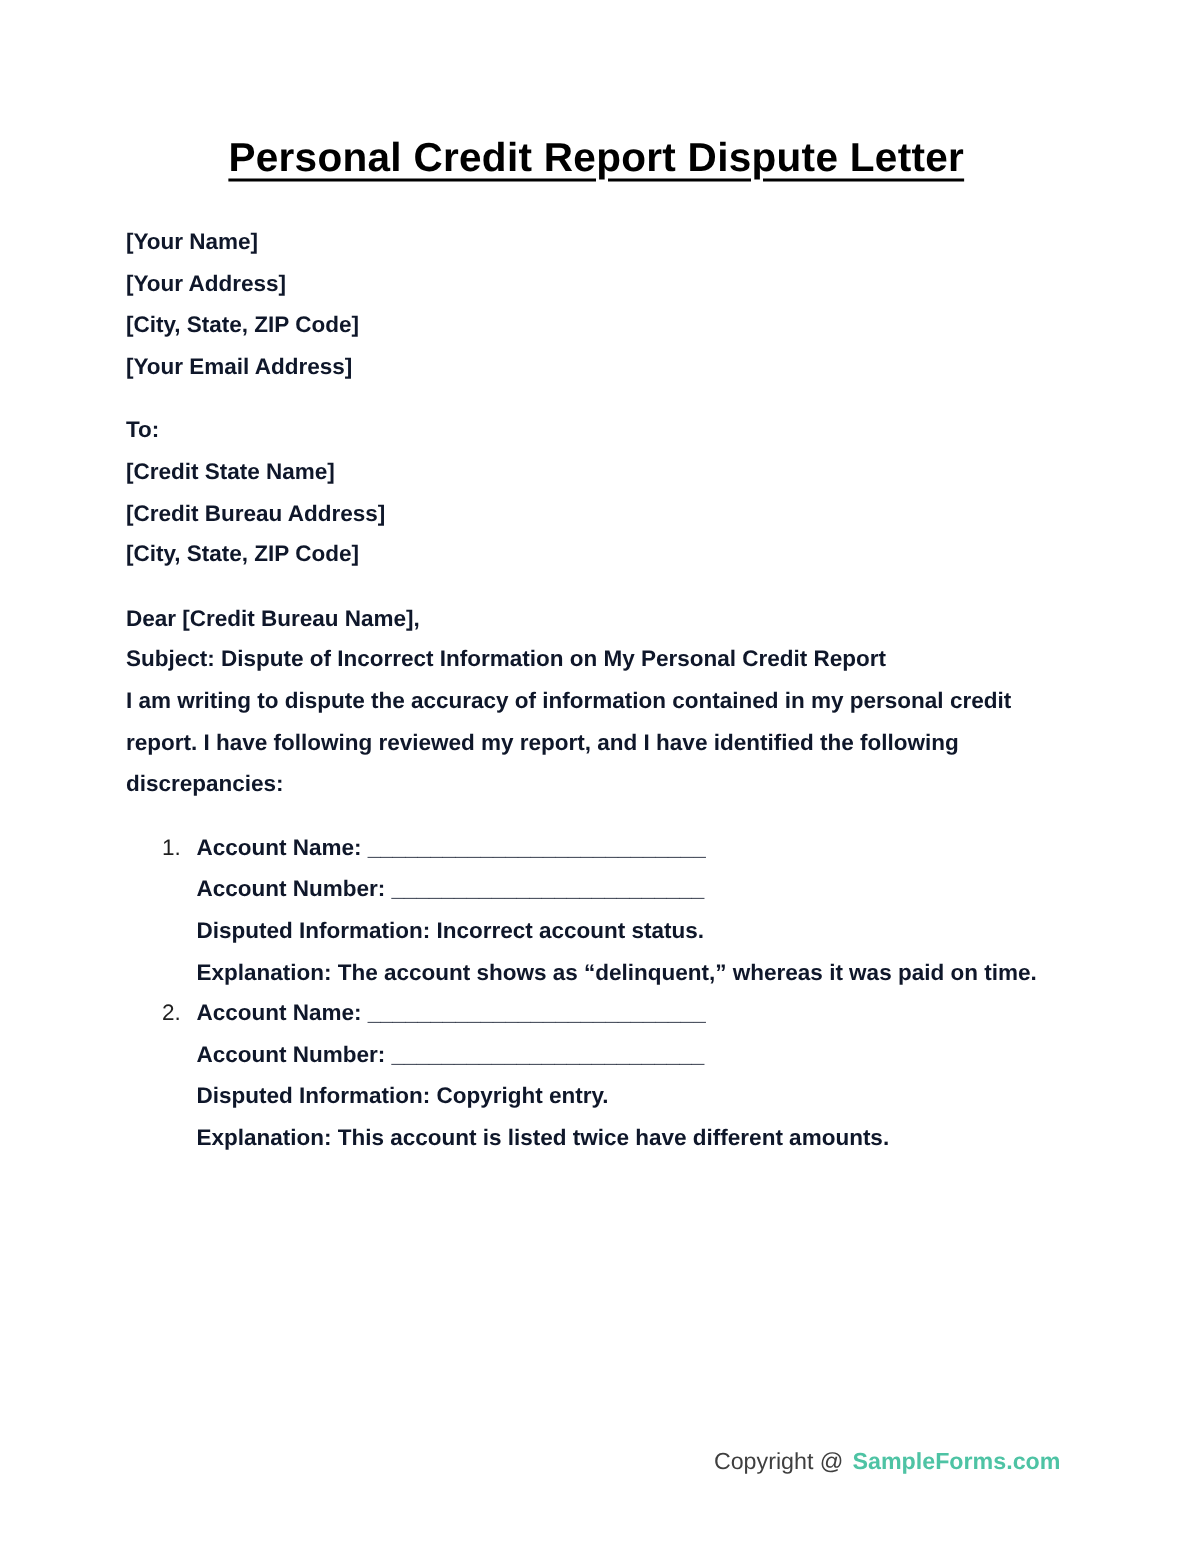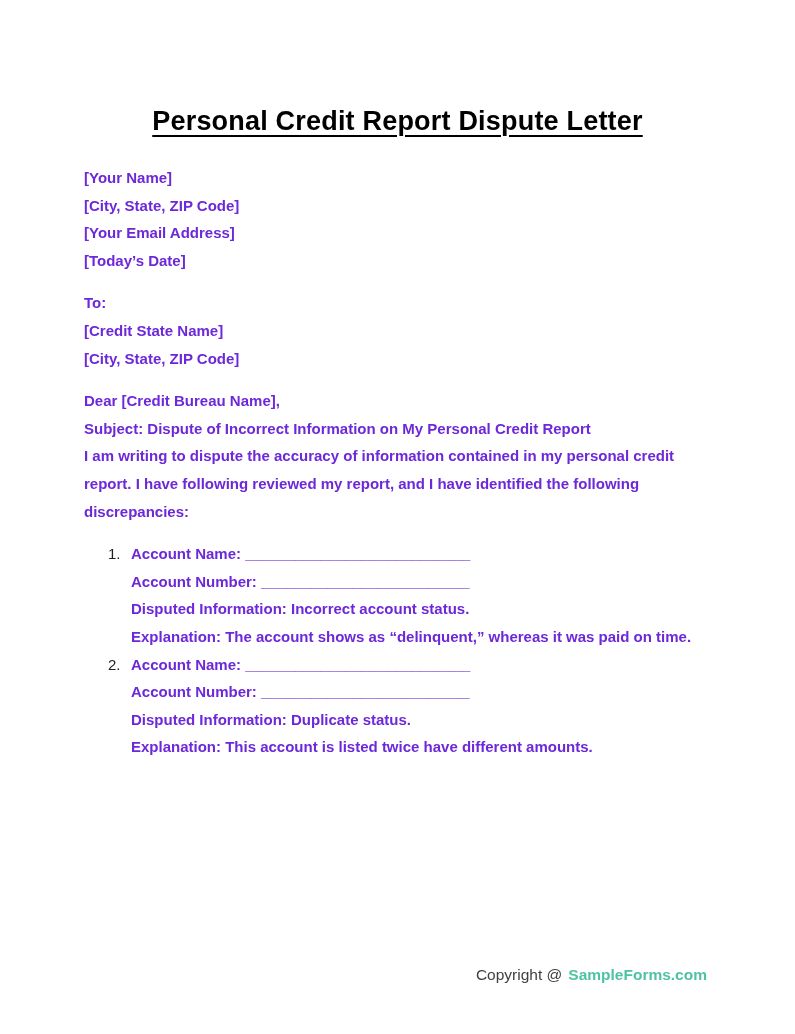--- a/index.html
+++ b/index.html
@@ -18,37 +18,37 @@
     overflow: hidden;
   }
   .content {
     position: absolute;
     top: 0; left: 0; right: 0;
     height: 911px;            
     padding: 88px 84px 0 84px;
     overflow: hidden;
   }
   .doc-title {
-    margin: 16px 0 26px 0;
+    margin: 0 0 26px 0;
     font-size: 27px;
     line-height: 34px;
     font-weight: 700;
     color: #000000;
     text-align: center;
     text-decoration: underline;
     text-decoration-thickness: 2px;
     text-underline-offset: 5px;
     letter-spacing: 0.2px;
   }
   .content p {
     margin: 0;
     font-size: 15px;
     line-height: 27.6px;
     font-weight: 700;
-    color: #6d28d9;
+    color: #0f172a;
   }
   .block { margin: 15px 0; }
   .intro { max-width: 627px; }
   ol.disputes {
     list-style: none;
     margin: 15px 0 0 0;
     padding: 0;
   }
   ol.disputes li {
     display: flex;
@@ -88,28 +88,29 @@
 </head>
 <body>
 
 <div class="page">
   <div class="content">
 
     <h1 class="doc-title">Personal Credit Report Dispute Letter</h1>
 
     <div class="block">
       <p>[Your Name]</p>
+      <p>[Your Address]</p>
       <p>[City, State, ZIP Code]</p>
       <p>[Your Email Address]</p>
-      <p>[Today’s Date]</p>
     </div>
 
     <div class="block">
       <p>To:</p>
       <p>[Credit State Name]</p>
+      <p>[Credit Bureau Address]</p>
       <p>[City, State, ZIP Code]</p>
     </div>
 
     <p class="block">Dear [Credit Bureau Name],</p>
 
     <p class="block">Subject: Dispute of Incorrect Information on My Personal Credit Report</p>
 
     <p class="block intro">I am writing to dispute the accuracy of information contained in my personal credit report. I have following reviewed my report, and I have identified the following discrepancies:</p>
 
     <ol class="disputes">
@@ -120,21 +121,21 @@
           <p>Account Number: _________________________</p>
           <p>Disputed Information: Incorrect account status.</p>
           <p>Explanation: The account shows as “delinquent,” whereas it was paid on time.</p>
         </div>
       </li>
       <li>
         <span class="marker">2.</span>
         <div class="lines">
           <p>Account Name: ___________________________</p>
           <p>Account Number: _________________________</p>
-          <p>Disputed Information: Duplicate status.</p>
+          <p>Disputed Information: Copyright entry.</p>
           <p>Explanation: This account is listed twice have different amounts.</p>
         </div>
       </li>
     </ol>
 
   </div>
 
   <div class="footer">
     <span class="copyright">Copyright @</span><a class="brand">SampleForms.com</a>
   </div>

